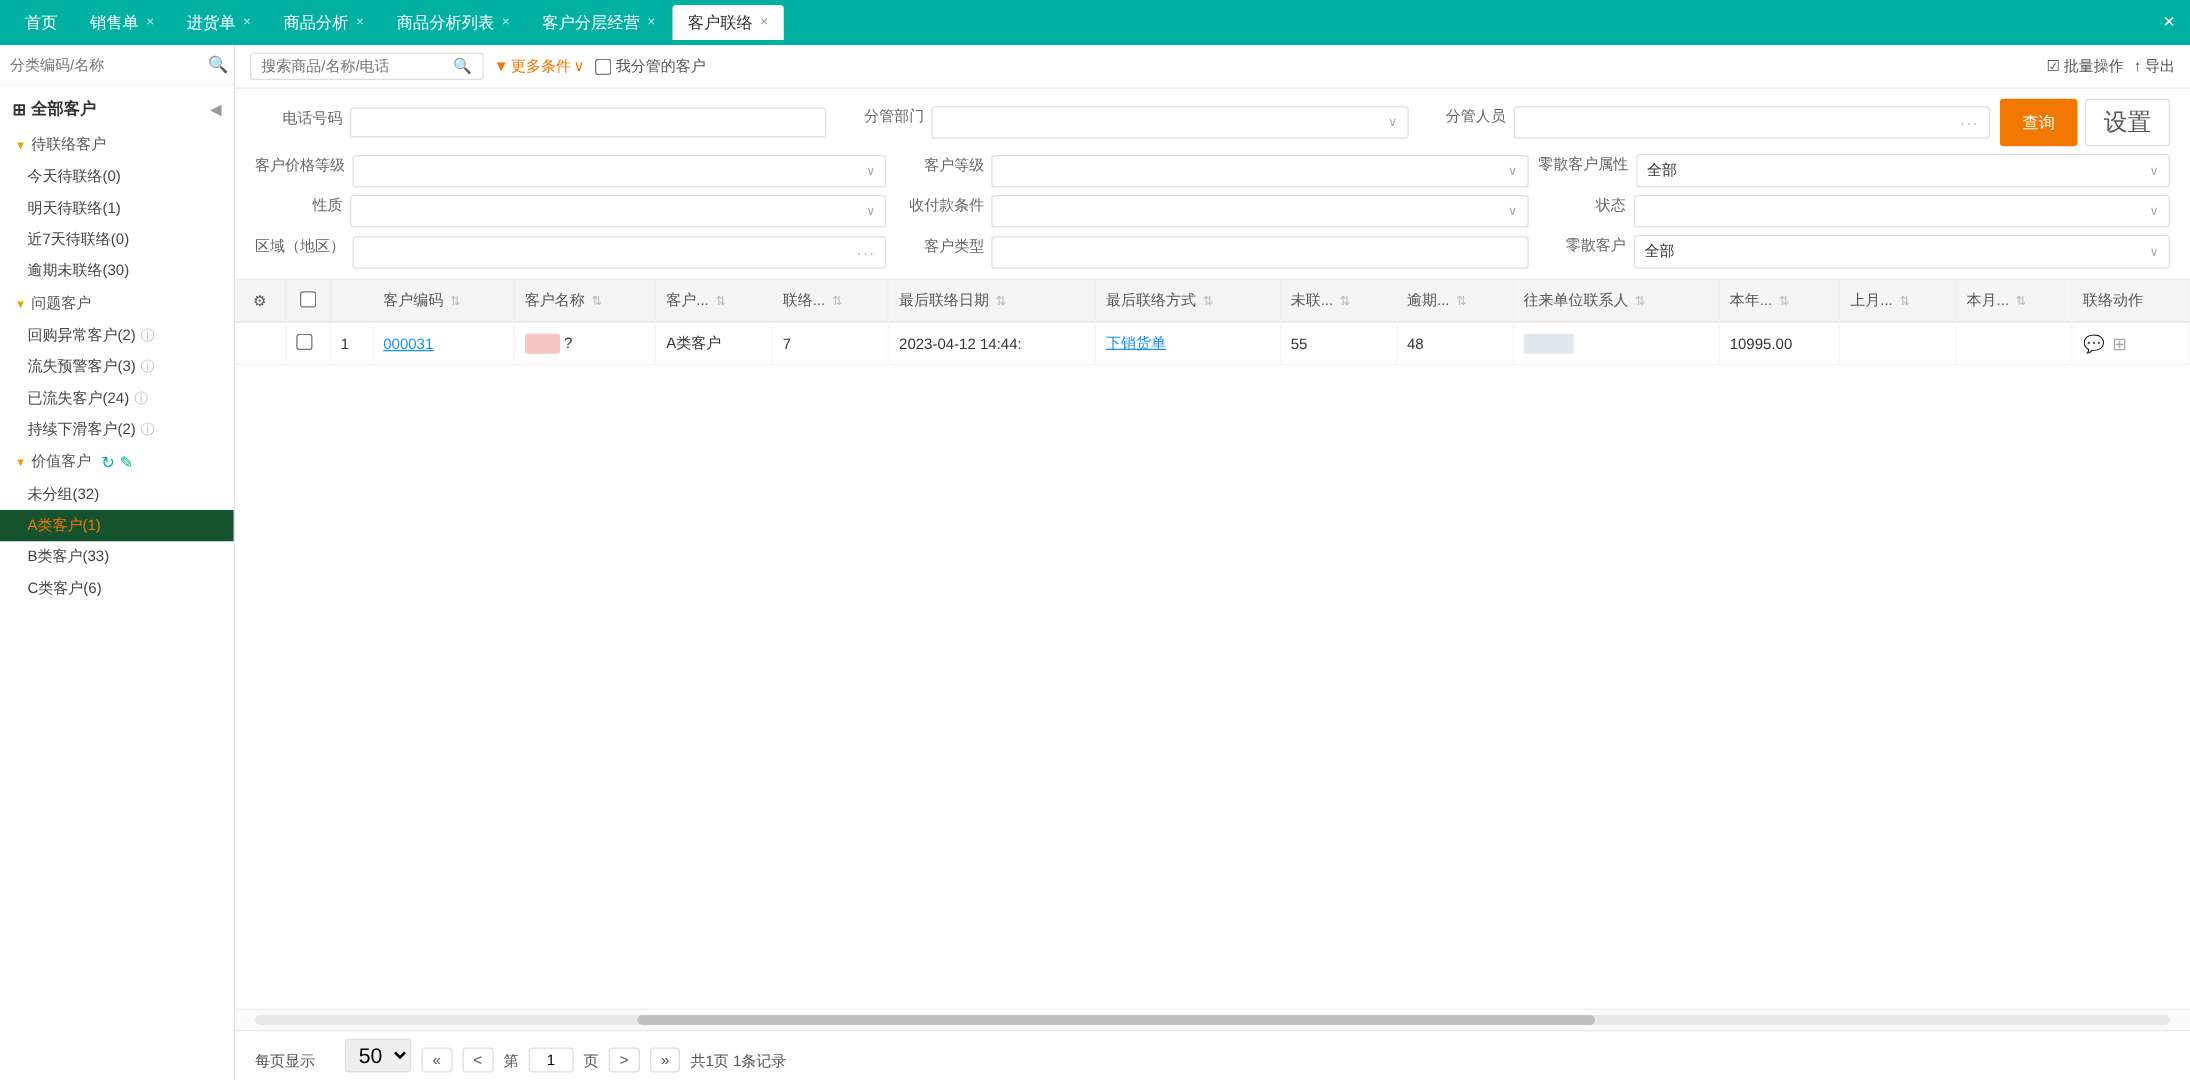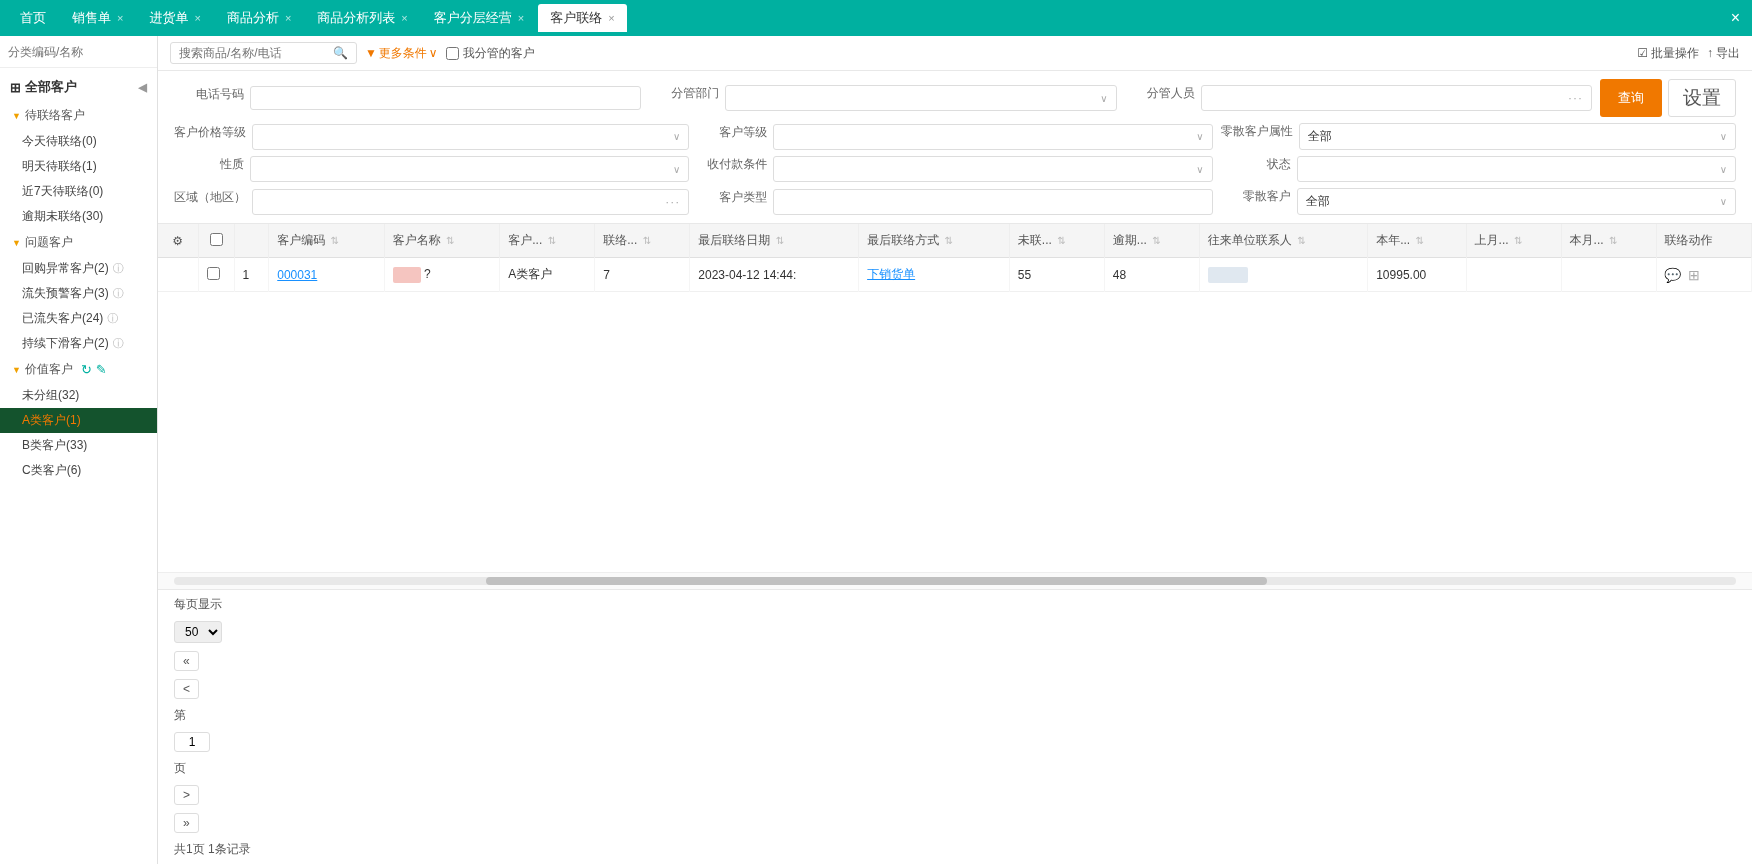--- a/index.html
+++ b/index.html
@@ -40,21 +40,21 @@
 
     
     .main-layout {
       display: flex;
       height: calc(100vh - 36px);
       background: #f5f5f5;
     }
 
     
     .sidebar {
-      width: 158px;
+      width: 188px;
       background: #fff;
       border-right: 1px solid #e0e0e0;
       display: flex;
       flex-direction: column;
       flex-shrink: 0;
     }
     .sidebar-search {
       display: flex;
       align-items: center;
       padding: 8px 8px;
@@ -287,28 +287,27 @@
     .td-link { color: #1890ff; text-decoration: underline; cursor: pointer; }
     .col-gear { width: 36px; text-align: center; }
     .col-check { width: 36px; text-align: center; }
     .colored-block { display: inline-block; width: 28px; height: 16px; background: #f5c5c0; border-radius: 2px; vertical-align: middle; }
     .action-icons { display: flex; gap: 6px; align-items: center; }
     .action-icon { color: #aaa; cursor: pointer; font-size: 14px; }
 
     
     .table-footer {
       display: flex;
-      align-items: flex-start;
+      align-items: flex-end;
       padding: 6px 16px;
       background: #fff;
       border-top: 1px solid #e8e8e8;
       gap: 8px;
       font-size: 12px;
       color: #555;
-      flex-direction: column;
     }
     .footer-scroll {
       height: 8px;
       background: #e8e8e8;
       flex: 1;
       border-radius: 4px;
       overflow: hidden;
       position: relative;
     }
     .footer-scroll-thumb {
@@ -316,22 +315,23 @@
       left: 20%;
       width: 50%;
       height: 100%;
       background: #c0c0c0;
       border-radius: 4px;
     }
     .page-size-select {
       border: 1px solid #ddd;
       border-radius: 3px;
       padding: 2px 6px;
-      font-size: 12px;
+      font-size: 17px;
       outline: none;
+      margin-left: 16px;
     }
     .page-btn {
       border: 1px solid #ddd;
       background: #fff;
       border-radius: 3px;
       padding: 2px 8px;
       cursor: pointer;
       font-size: 12px;
       color: #555;
     }

